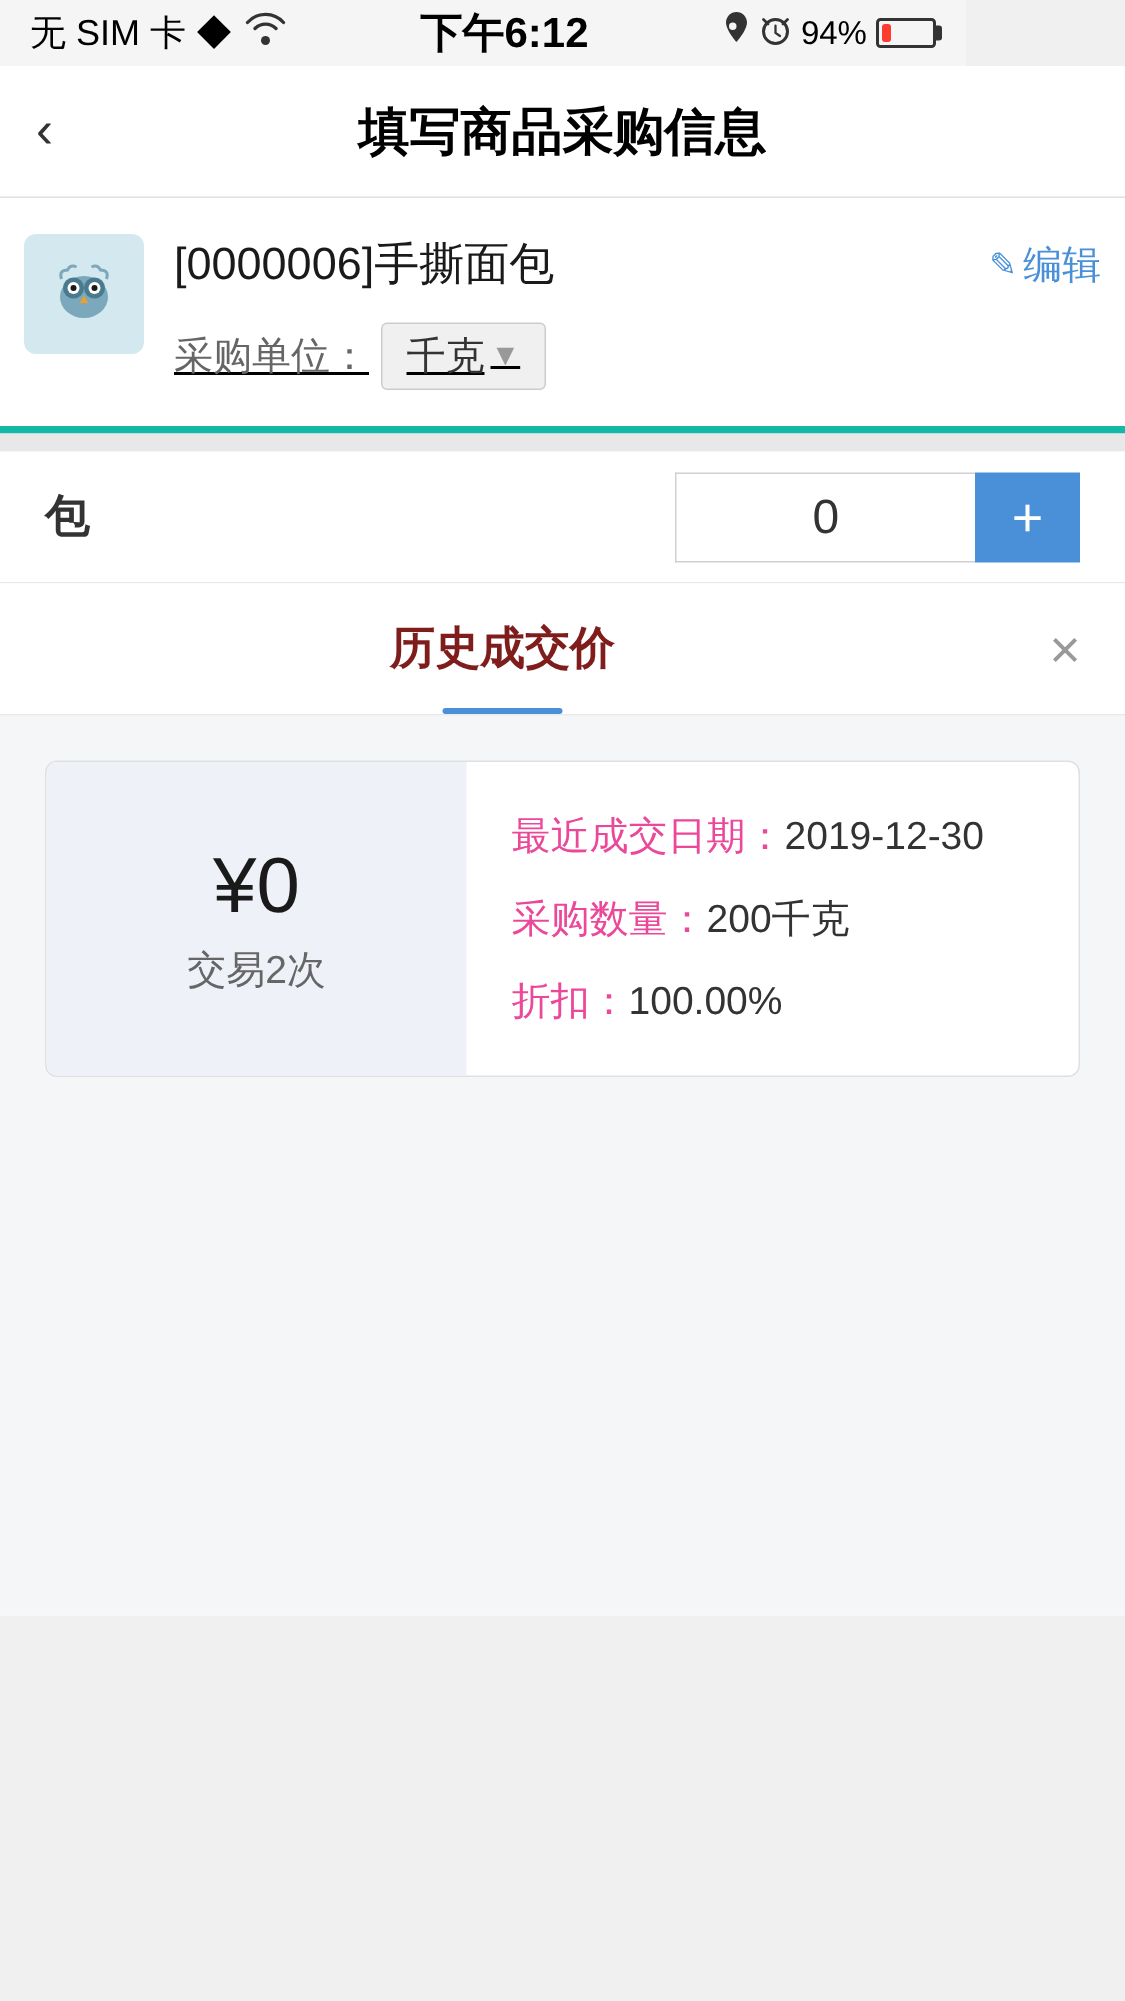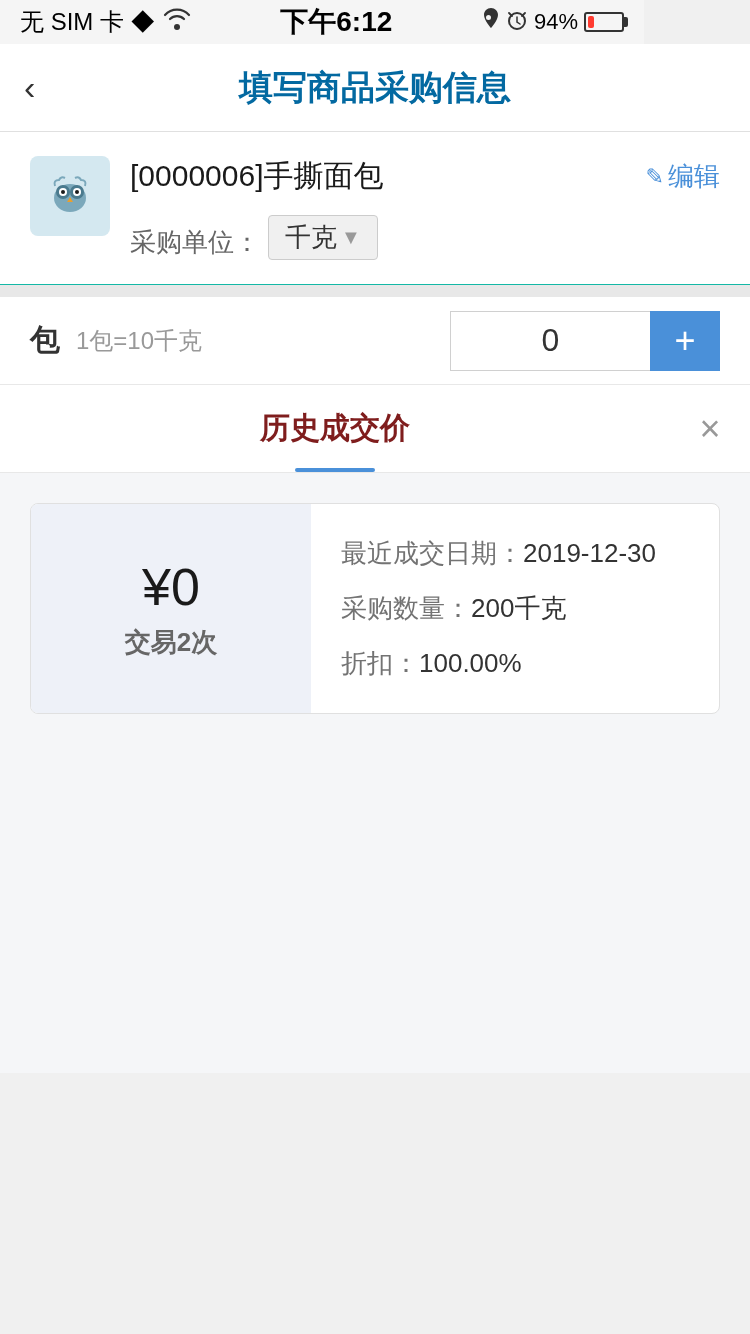--- a/index.html
+++ b/index.html
@@ -87,29 +87,29 @@
     .nav-back {
       position: absolute;
       left: 24px;
       font-size: 34px;
       color: #333;
       cursor: pointer;
     }
     .nav-title {
       font-size: 34px;
       font-weight: 600;
-      color: #0369a1;
+      color: #000000;
     }
 
     
     .product-card {
       background: #ffffff;
       margin-top: 0;
-      padding: 24px 30px;
-      border-bottom: 1px solid #14b8a6;
+      padding: 24px 16px;
+      border-bottom: 5px solid #14b8a6;
     }
     .product-header {
       display: flex;
       align-items: flex-start;
       gap: 20px;
     }
     .product-logo {
       width: 80px;
       height: 80px;
       background: #d4e8f0;
@@ -332,37 +332,36 @@
     }
     .price-amount {
       font-size: 52px;
       font-weight: 500;
       color: #1a1a1a;
     }
     .price-trades {
       font-size: 26px;
       color: #666;
       margin-top: 8px;
-      font-weight: bold;
     }
     .price-card-right {
       flex: 1;
       padding: 30px 30px;
       display: flex;
       flex-direction: column;
       justify-content: center;
       gap: 16px;
     }
     .price-detail-row {
       font-size: 26px;
       color: #333;
       line-height: 1.5;
     }
     .price-detail-label {
-      color: #737373;
+      color: #ec4899;
     }
   </style>
 </head>
 <body>
 
 <div class="status-bar">
   <div class="status-left">
     <span>无 SIM 卡 ◆</span>
     <span>
       <svg width="28" height="22" viewBox="0 0 28 22" fill="none">
@@ -420,38 +419,37 @@
     </div>
     <div class="product-info">
       <div class="product-name-row">
         <span class="product-name">[0000006]手撕面包</span>
         <span class="edit-link">
           <span class="edit-icon">✎</span>
           <span>编辑</span>
         </span>
       </div>
       <div class="unit-row">
-        <div style="display:flex;align-items:flex-end;">
+        <div style="display:flex;align-items:center;text-decoration:underline;">
           <span class="unit-label">采购单位：</span>
           <div class="unit-select">
             <span>千克</span>
             <span class="unit-select-arrow">▼</span>
           </div>
         </div>
       </div>
     </div>
   </div>
 </div>
 
 <div class="separator-bar"></div>
 
 <div class="quantity-row">
   <div class="quantity-label">
     <span class="qty-unit-badge">包</span>
-    <span class="qty-unit-desc">1包=10千克</span>
   </div>
   <div class="quantity-input-area">
     <div class="qty-input-box">0</div>
     <button class="qty-plus-btn">+</button>
   </div>
 </div>
 
 <div class="panel-container">
 
   <div class="tabs-row">

